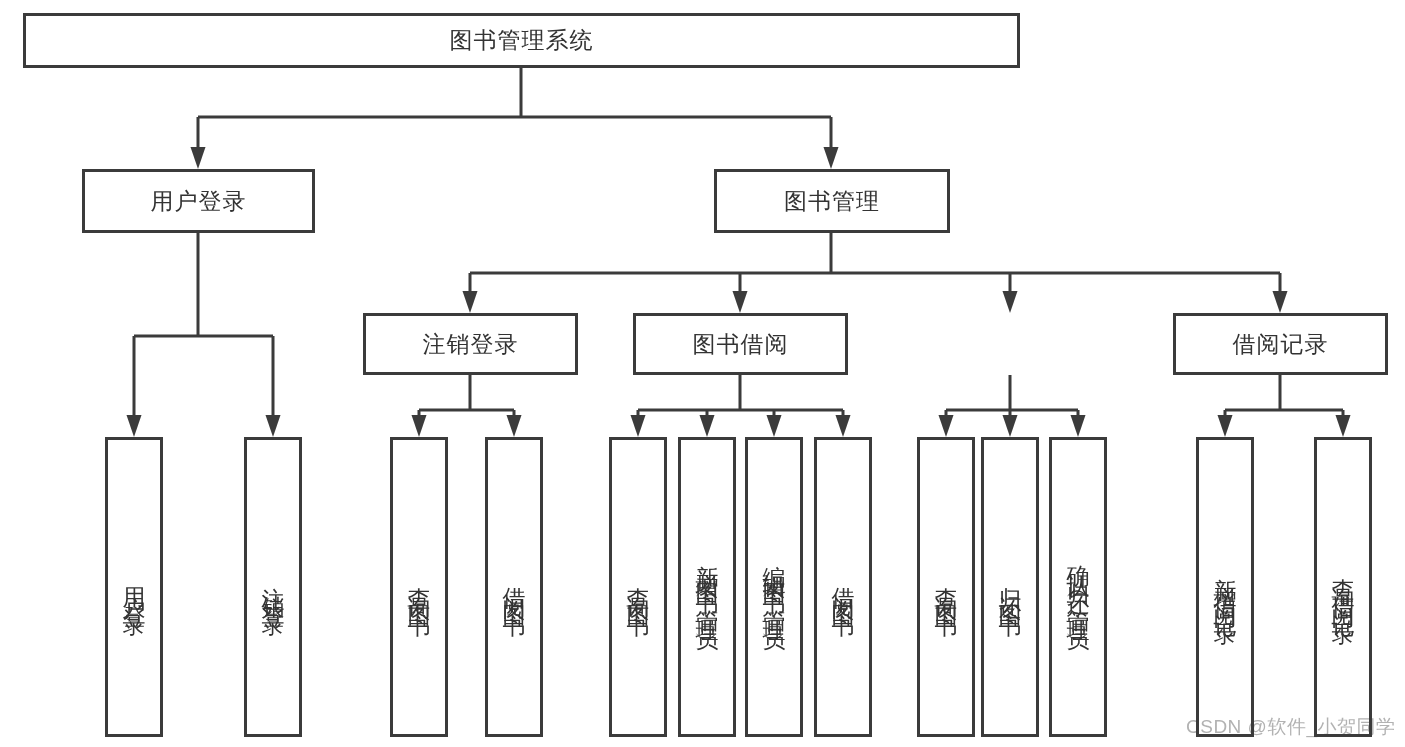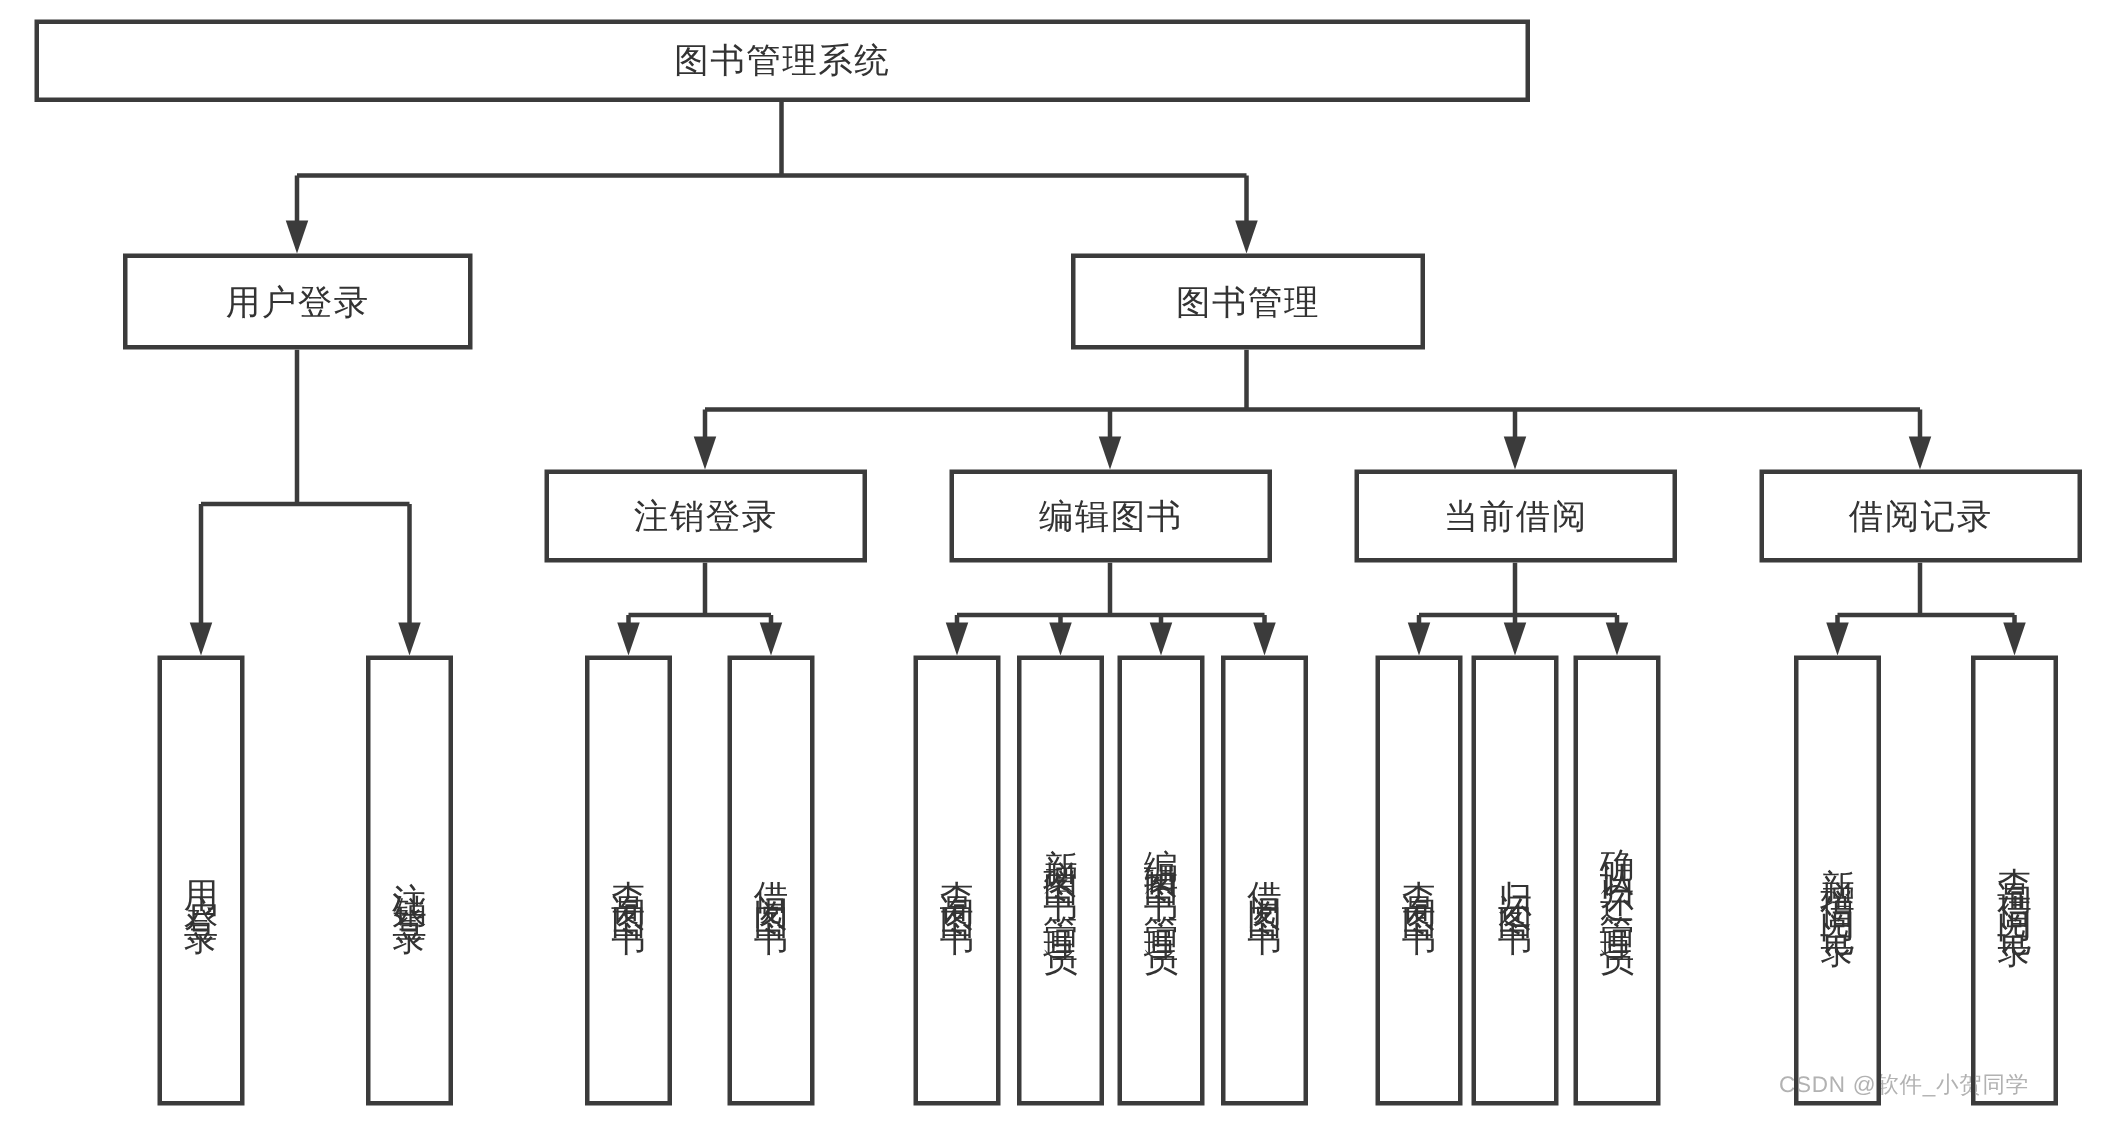--- a/index.html
+++ b/index.html
@@ -33,21 +33,21 @@
   .h{font-size:23px;letter-spacing:1px;}
   .v{
     writing-mode:vertical-rl;
     font-size:23px;
     letter-spacing:9px;
     line-height:1;
   }
   .watermark{
     position:absolute;
     left:1186px;top:714px;
-    font-size:15px;
+    font-size:19px;
     letter-spacing:0.5px;
     color:var(--wm);
     white-space:nowrap;
     mix-blend-mode:darken;
   }
 </style>
 </head>
 <body>
 
 <div class="stage">
@@ -93,24 +93,21 @@
     <span>用户登录</span>
   </div>
   <div class="box h" style="left:714px;top:169px;width:236px;height:64px;text-align:right;">
     <span>图书管理</span>
   </div>
 
   <div class="box h" style="left:363px;top:313px;width:215px;height:62px;">
     <span>注销登录</span>
   </div>
   <div class="box h" style="left:633px;top:313px;width:215px;height:62px;">
-    <span>编辑图书</span>
-  </div>
-  <div class="box h" style="left:903px;top:313px;width:215px;height:62px;">
-    <span>当前借阅</span>
+    <span>图书借阅</span>
   </div>
   <div class="box h" style="left:1173px;top:313px;width:215px;height:62px;">
     <span>借阅记录</span>
   </div>
 
   <div class="box v" style="left:105px;top:437px;width:58px;height:300px;">
     <span>用户登录</span>
   </div>
   <div class="box v" style="left:244px;top:437px;width:58px;height:300px;">
     <span>注销登录</span>

